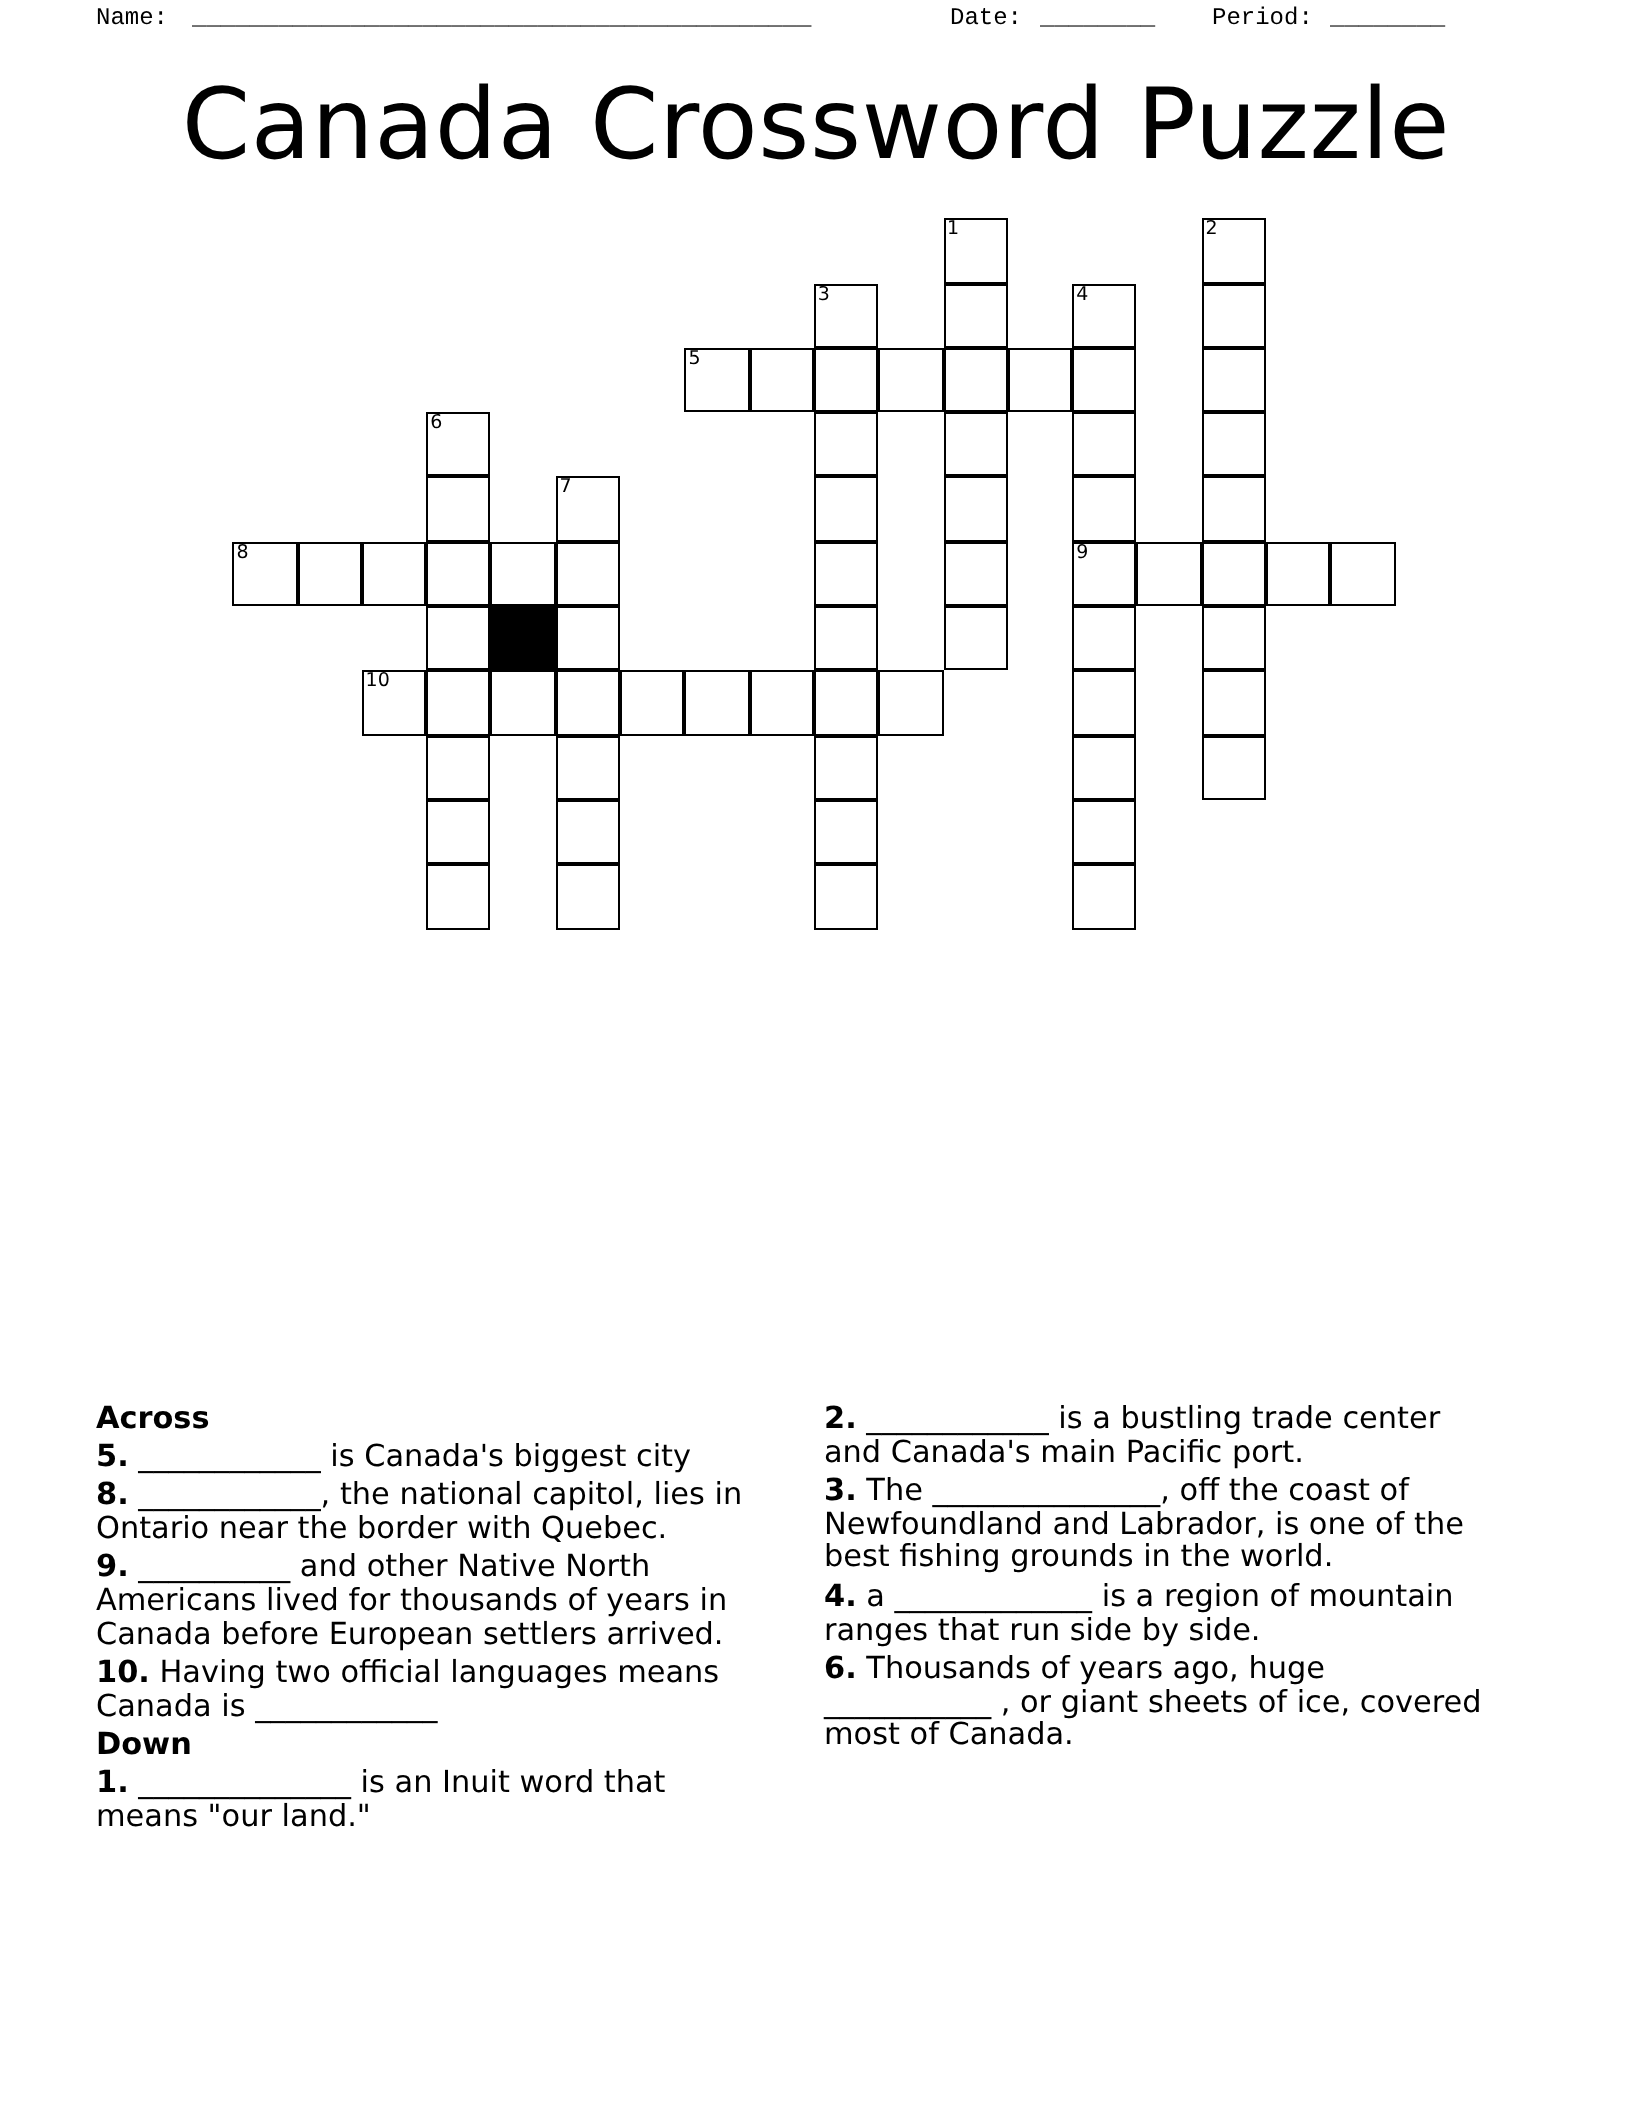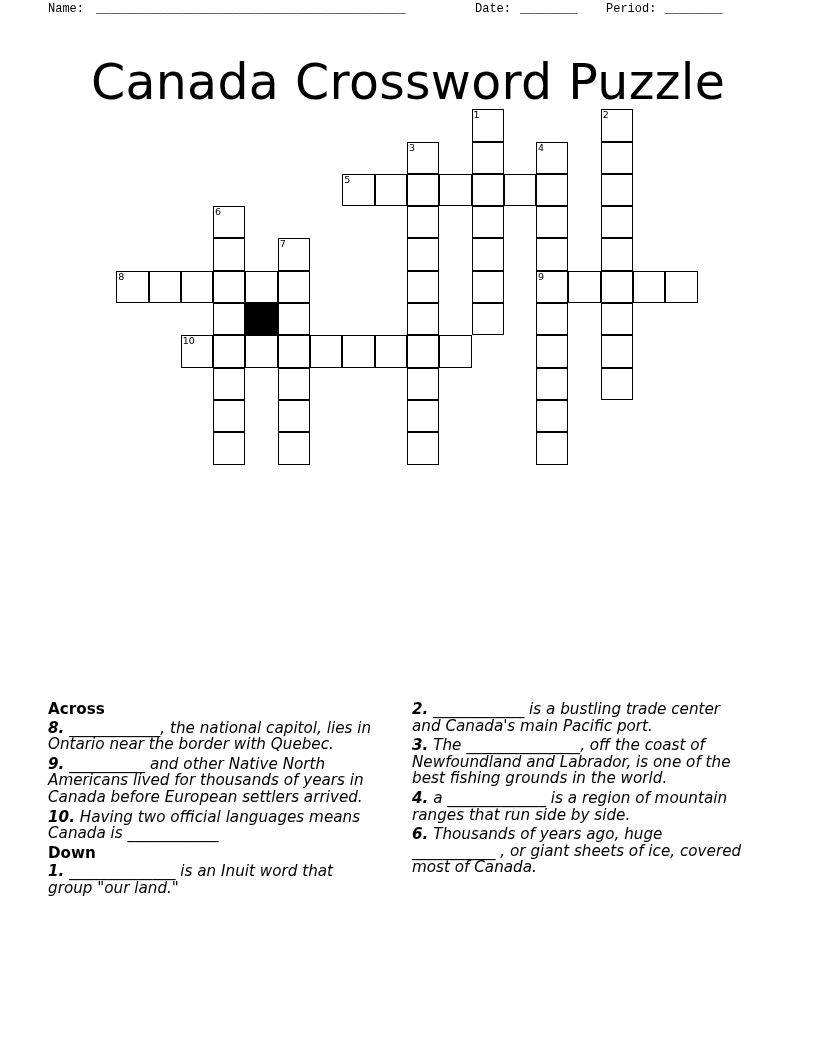--- a/index.html
+++ b/index.html
@@ -4,40 +4,40 @@
 <style>
   html, body { margin:0; padding:0; background:#ffffff; }
   body { width:816px; height:1056px; position:relative; overflow:hidden; color:#000; }
   .header-line {
     position:absolute; top:0; left:48px; width:720px; height:20px;
     font-family:Liberation Mono, monospace; font-size:12px; line-height:18px; white-space:pre;
   }
   .header-line span { position:absolute; top:0; }
   .title {
     position:absolute; top:30px; left:0; width:816px; text-align:center;
-    font-family:"DejaVu Sans", sans-serif; font-size:49px; line-height:66px; letter-spacing:0.3px;margin-top:20px;
+    font-family:"DejaVu Sans", sans-serif; font-size:49px; line-height:66px; letter-spacing:0.3px;
   }
   .grid { position:absolute; left:0; top:0; width:816px; height:500px; }
   .cell {
     position:absolute; width:32.3px; height:32.3px; box-sizing:border-box;
     border:1.6px solid #000; background:#fff;
     margin-left:-0.8px; margin-top:-0.8px;
   }
   .cell.black { background:#000; }
   .cell .num {
     position:absolute; top:0px; left:1px;
     font-family:"DejaVu Sans", sans-serif; font-size:9.5px; line-height:10px;
   }
   .clues {
     position:absolute; top:701px;
     font-family:"DejaVu Sans", sans-serif; font-size:15.2px; line-height:16.6px;
   }
   .clues.left { left:48px; width:350px; }
   .clues.right { left:412px; width:350px; }
-  .clue { margin:0 16px 3px 0;font-style:italic; }
+  .clue { margin:0 16px 3px 0; }
   .clue b { font-weight:bold; }
   .section-head { font-weight:bold; margin:0 0 2px 0; }
 </style>
 </head>
 <body>
 
 <div class="header-line">
   <span style="left:0">Name:</span>
   <span style="left:48px; width:360px; overflow:hidden">___________________________________________</span>
   <span style="left:427px">Date:</span>
@@ -136,27 +136,28 @@
     <div class="cell" style="left: 310.8px; top: 336.1px;"></div>
     <div class="cell" style="left: 343.1px; top: 336.1px;"></div>
     <div class="cell" style="left: 375.4px; top: 336.1px;"></div>
     <div class="cell" style="left: 440px; top: 336.1px;"></div>
     <div class="cell black" style="left: 246.2px; top: 303.8px;"></div>
   </div>
 
 <div class="clues left">
   <div class="section-head">Across</div>
   <div id="across-list">
+      <div class="clue"><b>5.</b><span> ____________ is Canada's biggest city</span></div>
       <div class="clue"><b>8.</b><span> ____________, the national capitol, lies in Ontario near the border with Quebec.</span></div>
       <div class="clue"><b>9.</b><span> __________ and other Native North Americans lived for thousands of years in Canada before European settlers arrived.</span></div>
       <div class="clue"><b>10.</b><span> Having two official languages means Canada is ____________</span></div>
     </div>
   <div class="section-head">Down</div>
   <div id="down-left-list">
-      <div class="clue"><b>1.</b><span> ______________ is an Inuit word that group "our land."</span></div>
+      <div class="clue"><b>1.</b><span> ______________ is an Inuit word that means "our land."</span></div>
     </div>
 </div>
 
 <div class="clues right">
   <div id="down-right-list">
       <div class="clue"><b>2.</b><span> ____________ is a bustling trade center and Canada's main Pacific port.</span></div>
       <div class="clue"><b>3.</b><span> The _______________, off the coast of Newfoundland and Labrador, is one of the best fishing grounds in the world.</span></div>
       <div class="clue"><b>4.</b><span> a _____________ is a region of mountain ranges that run side by side.</span></div>
       <div class="clue"><b>6.</b><span> Thousands of years ago, huge ___________ , or giant sheets of ice, covered most of Canada.</span></div>
     </div>

